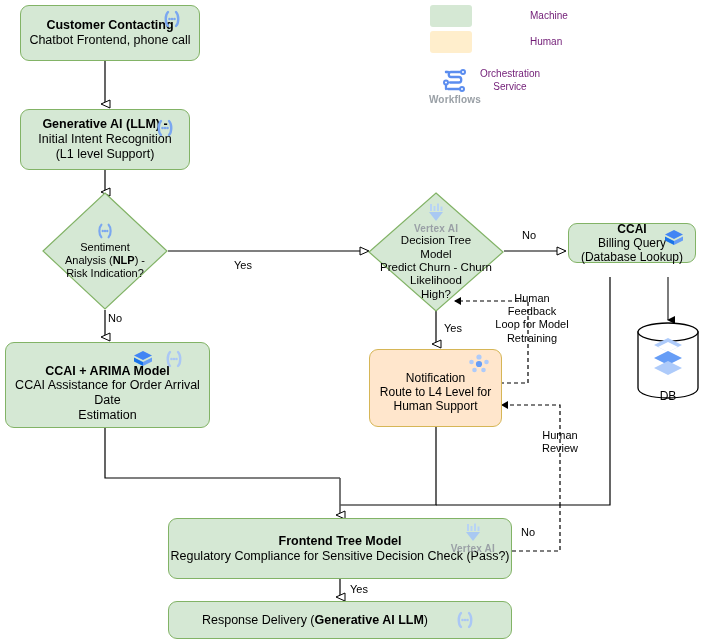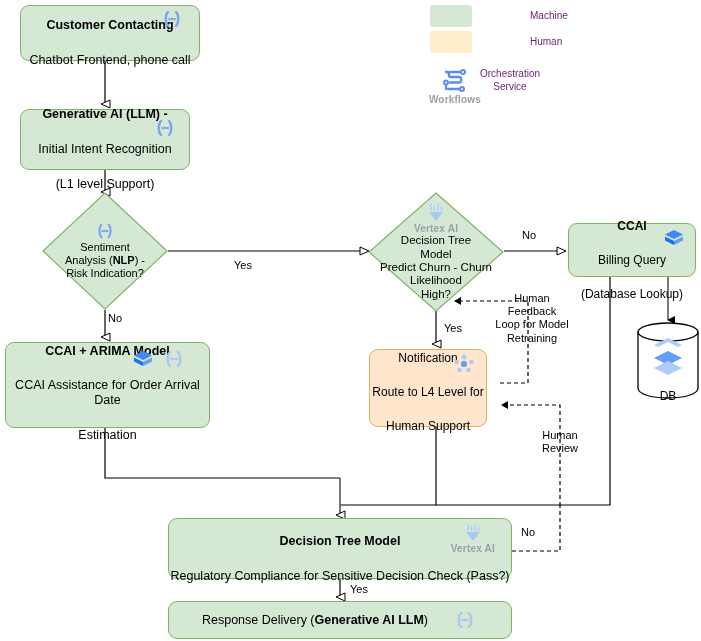--- a/index.html
+++ b/index.html
@@ -43,21 +43,21 @@
     border: 1px solid #82b366;
     background: #d5e8d4;
   }
   .box.human {
     border: 1px solid #d6b656;
     background: #ffe6cc;
   }
   .node .ttl {
     font-weight: bold;
   }
-  .node .ln { display: block; margin-top: 20px; }
+  .node .ln { display: block; }
   .diamond-wrap {
     position: absolute;
   }
   .diamond-shape {
     position: absolute;
     left: 0; top: 0;
     width: 100%;
     height: 100%;
   }
   .diamond-label {
@@ -285,21 +285,21 @@
       </svg>
       <span class="vertex-label">Vertex AI</span>
       <span class="ttl ln">Decision Tree</span>
       <span class="ttl ln">Model</span>
       <span class="ln" style="white-space:nowrap;">Predict Churn - Churn</span>
       <span class="ln">Likelihood</span>
       <span class="ln">High?</span>
     </div>
   </div>
 
-  <div class="node box" style="left:568px; top:223px; width:128px; height:54px; font-size:12px;">
+  <div class="node box" style="left:568px; top:223px; width:128px; height:40px; font-size:12px;">
     <svg class="icon" width="22" height="20" viewBox="0 0 22 20" style="position:absolute; right:10px; top:4px;">
       <path d="M11,2 L20,6.5 L11,11 L2,6.5 Z" fill="#4285f4"></path>
       <path d="M2,8.5 L11,13 L11,17 L2,12.5 Z" fill="#1a73e8"></path>
       <path d="M20,8.5 L11,13 L11,17 L20,12.5 Z" fill="#669df6"></path>
     </svg>
     <span class="ttl ln">CCAI</span>
     <span class="ln">Billing Query</span>
     <span class="ln">(Database Lookup)</span>
   </div>
 
@@ -334,21 +334,21 @@
           <circle cx="13" cy="10" r="1.3"></circle>
           <circle cx="15.5" cy="10" r="1.3"></circle>
         </g>
       </svg>
     </div>
     <span class="ttl ln" style="margin-top:16px;">CCAI + ARIMA Model</span>
     <span class="ln">CCAI Assistance for Order Arrival Date</span>
     <span class="ln">Estimation</span>
   </div>
 
-  <div class="node box human" style="left:369px; top:349px; width:118px; height:78px; font-size:12px;">
+  <div class="node box human" style="left:369px; top:349px; width:133px; height:78px; font-size:12px;">
     <svg class="icon" width="24" height="22" viewBox="0 0 24 22" style="position:absolute; right:10px; top:3px;">
       <g fill="#aecbfa">
         <circle cx="12" cy="4" r="2.6"></circle>
         <circle cx="4.5" cy="9" r="2.3"></circle>
         <circle cx="19.5" cy="9" r="2.3"></circle>
         <circle cx="7.5" cy="17" r="2.3"></circle>
         <circle cx="16.5" cy="17" r="2.3"></circle>
       </g>
       <circle cx="12" cy="11" r="3.1" fill="#669df6"></circle>
     </svg>
@@ -363,21 +363,21 @@
         <g fill="#b7d3f5">
           <rect x="5" y="1" width="2" height="7"></rect>
           <rect x="8.5" y="3" width="2" height="5"></rect>
           <rect x="12" y="0.5" width="2" height="7.5"></rect>
           <rect x="15.5" y="3.5" width="2" height="4.5"></rect>
         </g>
         <path d="M4,9 L18,9 L11,18 Z" fill="#a9c9f2"></path>
       </svg>
       <span class="vertex-label">Vertex AI</span>
     </div>
-    <span class="ttl ln">Decision Tree Model</span>
+    <span class="ttl ln">Frontend Tree Model</span>
     <span class="ln">Regulatory Compliance for Sensitive Decision Check (Pass?)</span>
   </div>
 
   <div class="node box" style="left:168px; top:601px; width:344px; height:38px; font-size:12.5px;">
     <div style="display:flex; align-items:center; gap:24px;">
       <span><span>Response Delivery (</span><b>Generative AI LLM</b><span>)</span></span>
       <svg class="icon" width="26" height="20" viewBox="0 0 26 20">
         <g fill="none" stroke="#aac7f5" stroke-width="2.4" stroke-linecap="round">
           <path d="M9,3 C6,6 6,14 9,17"></path>
           <path d="M17,3 C20,6 20,14 17,17"></path>

